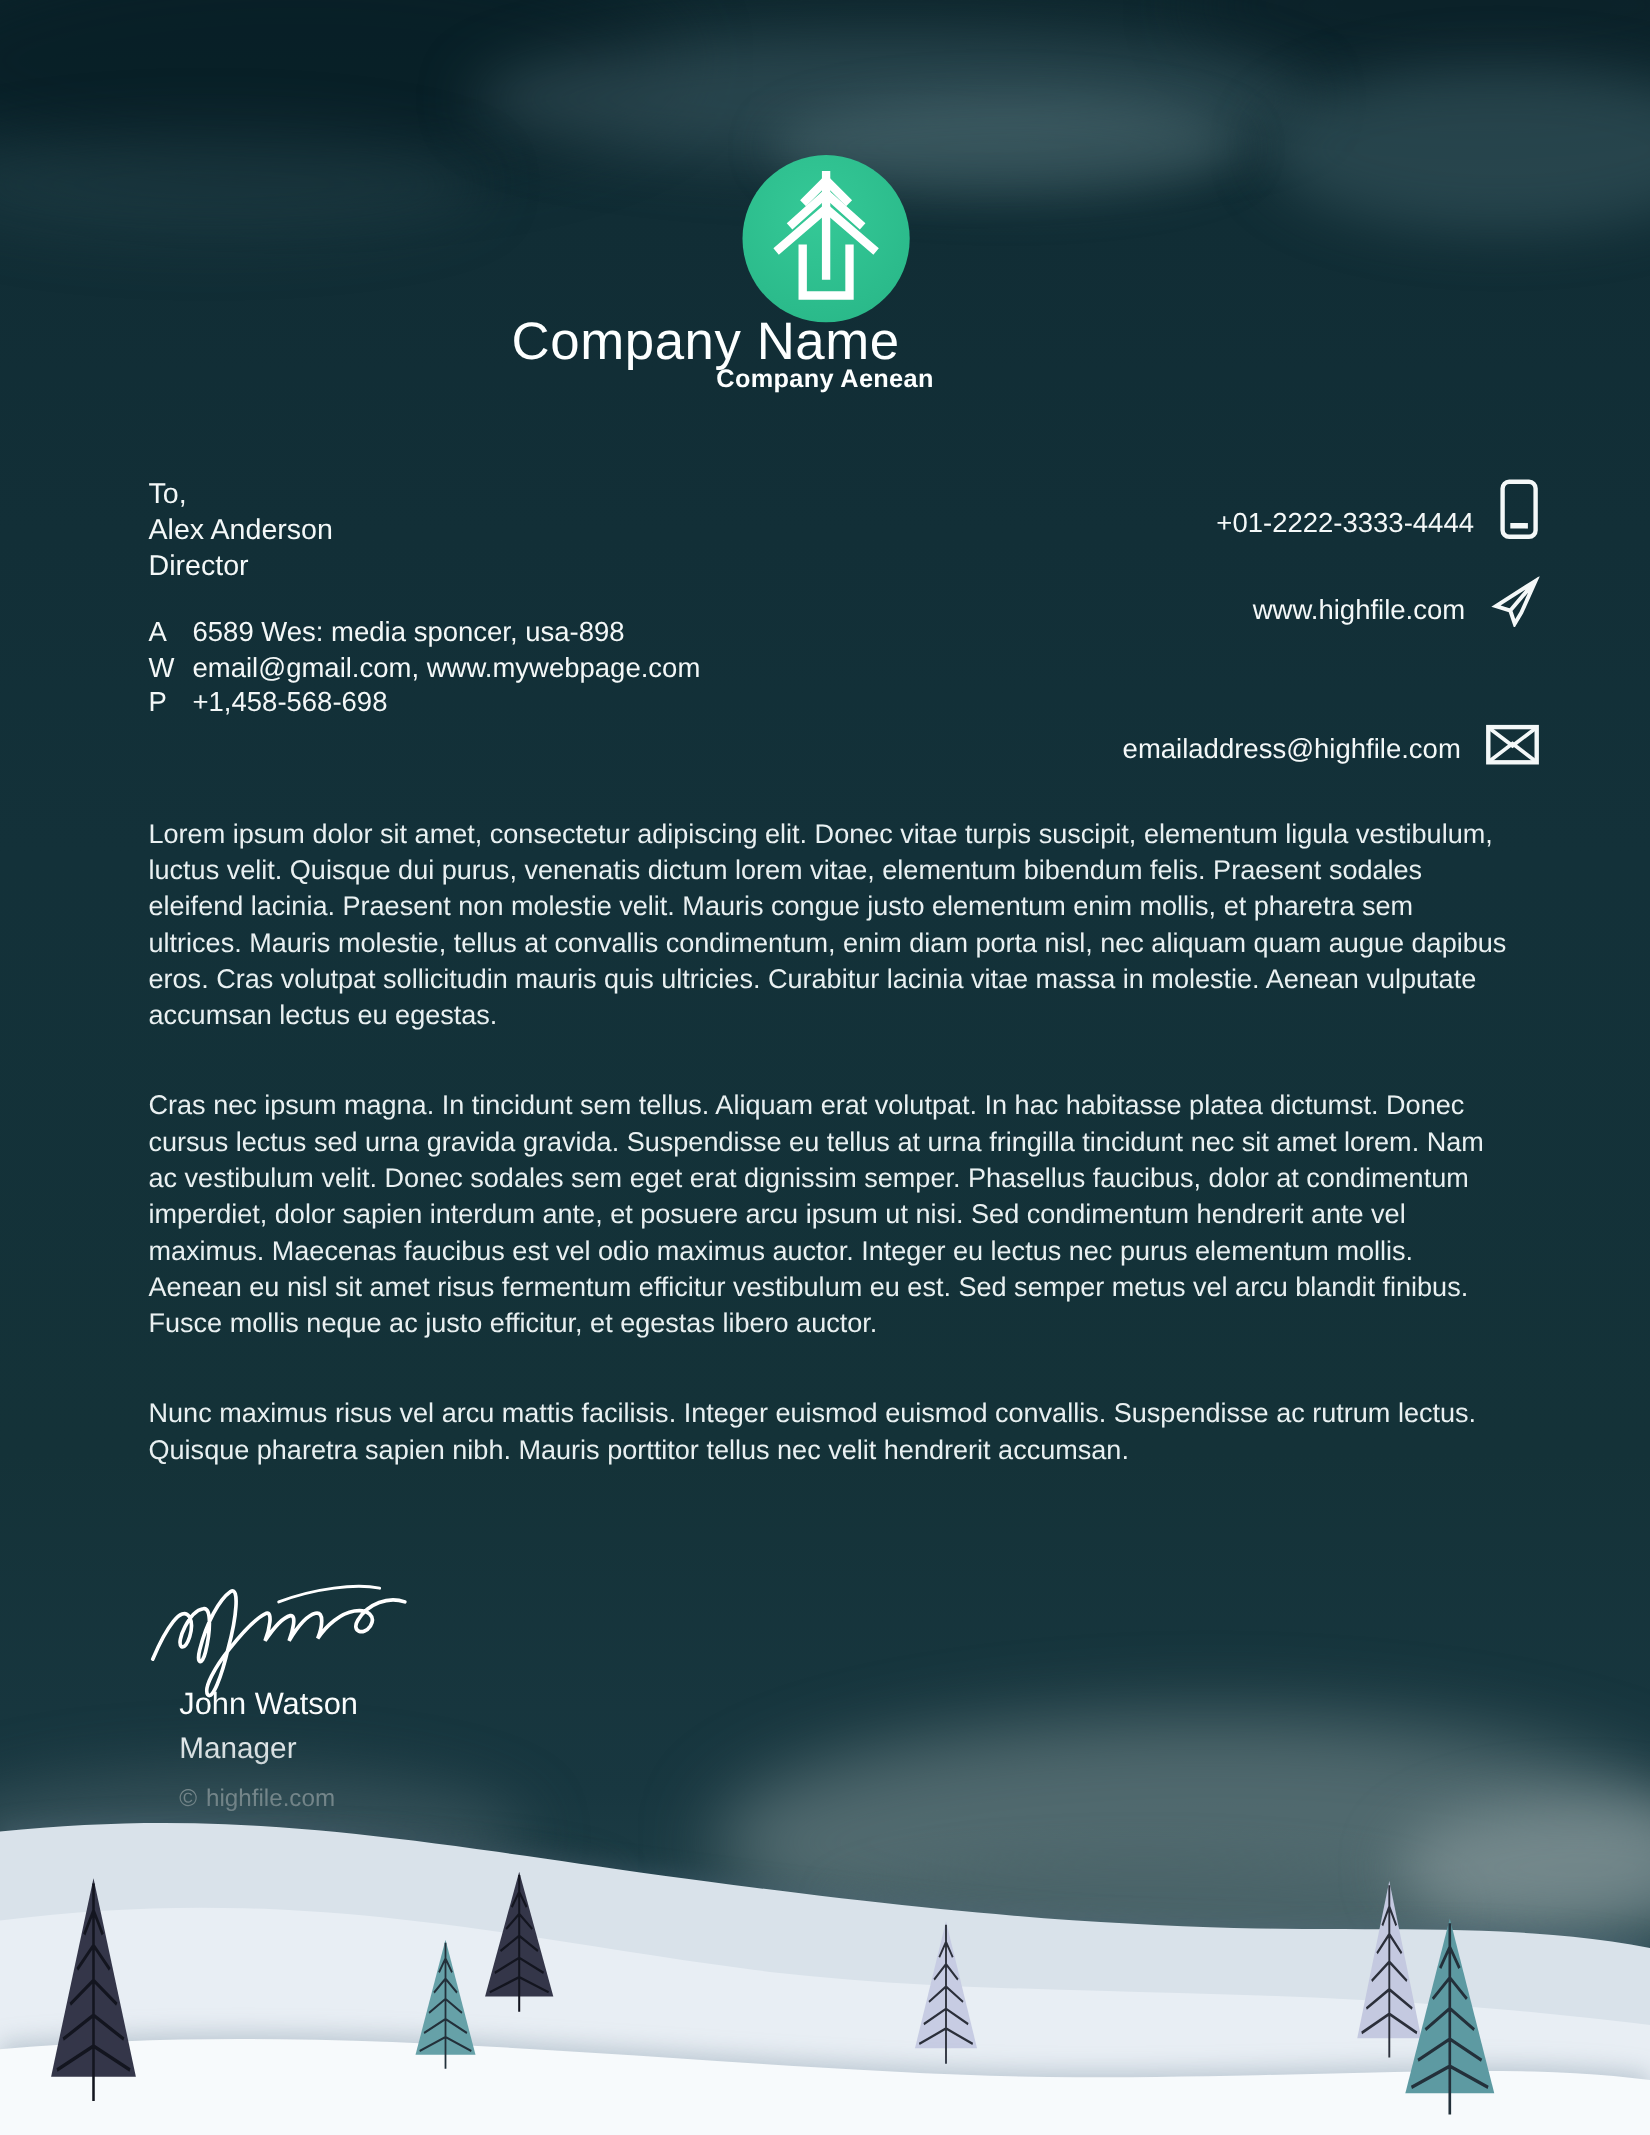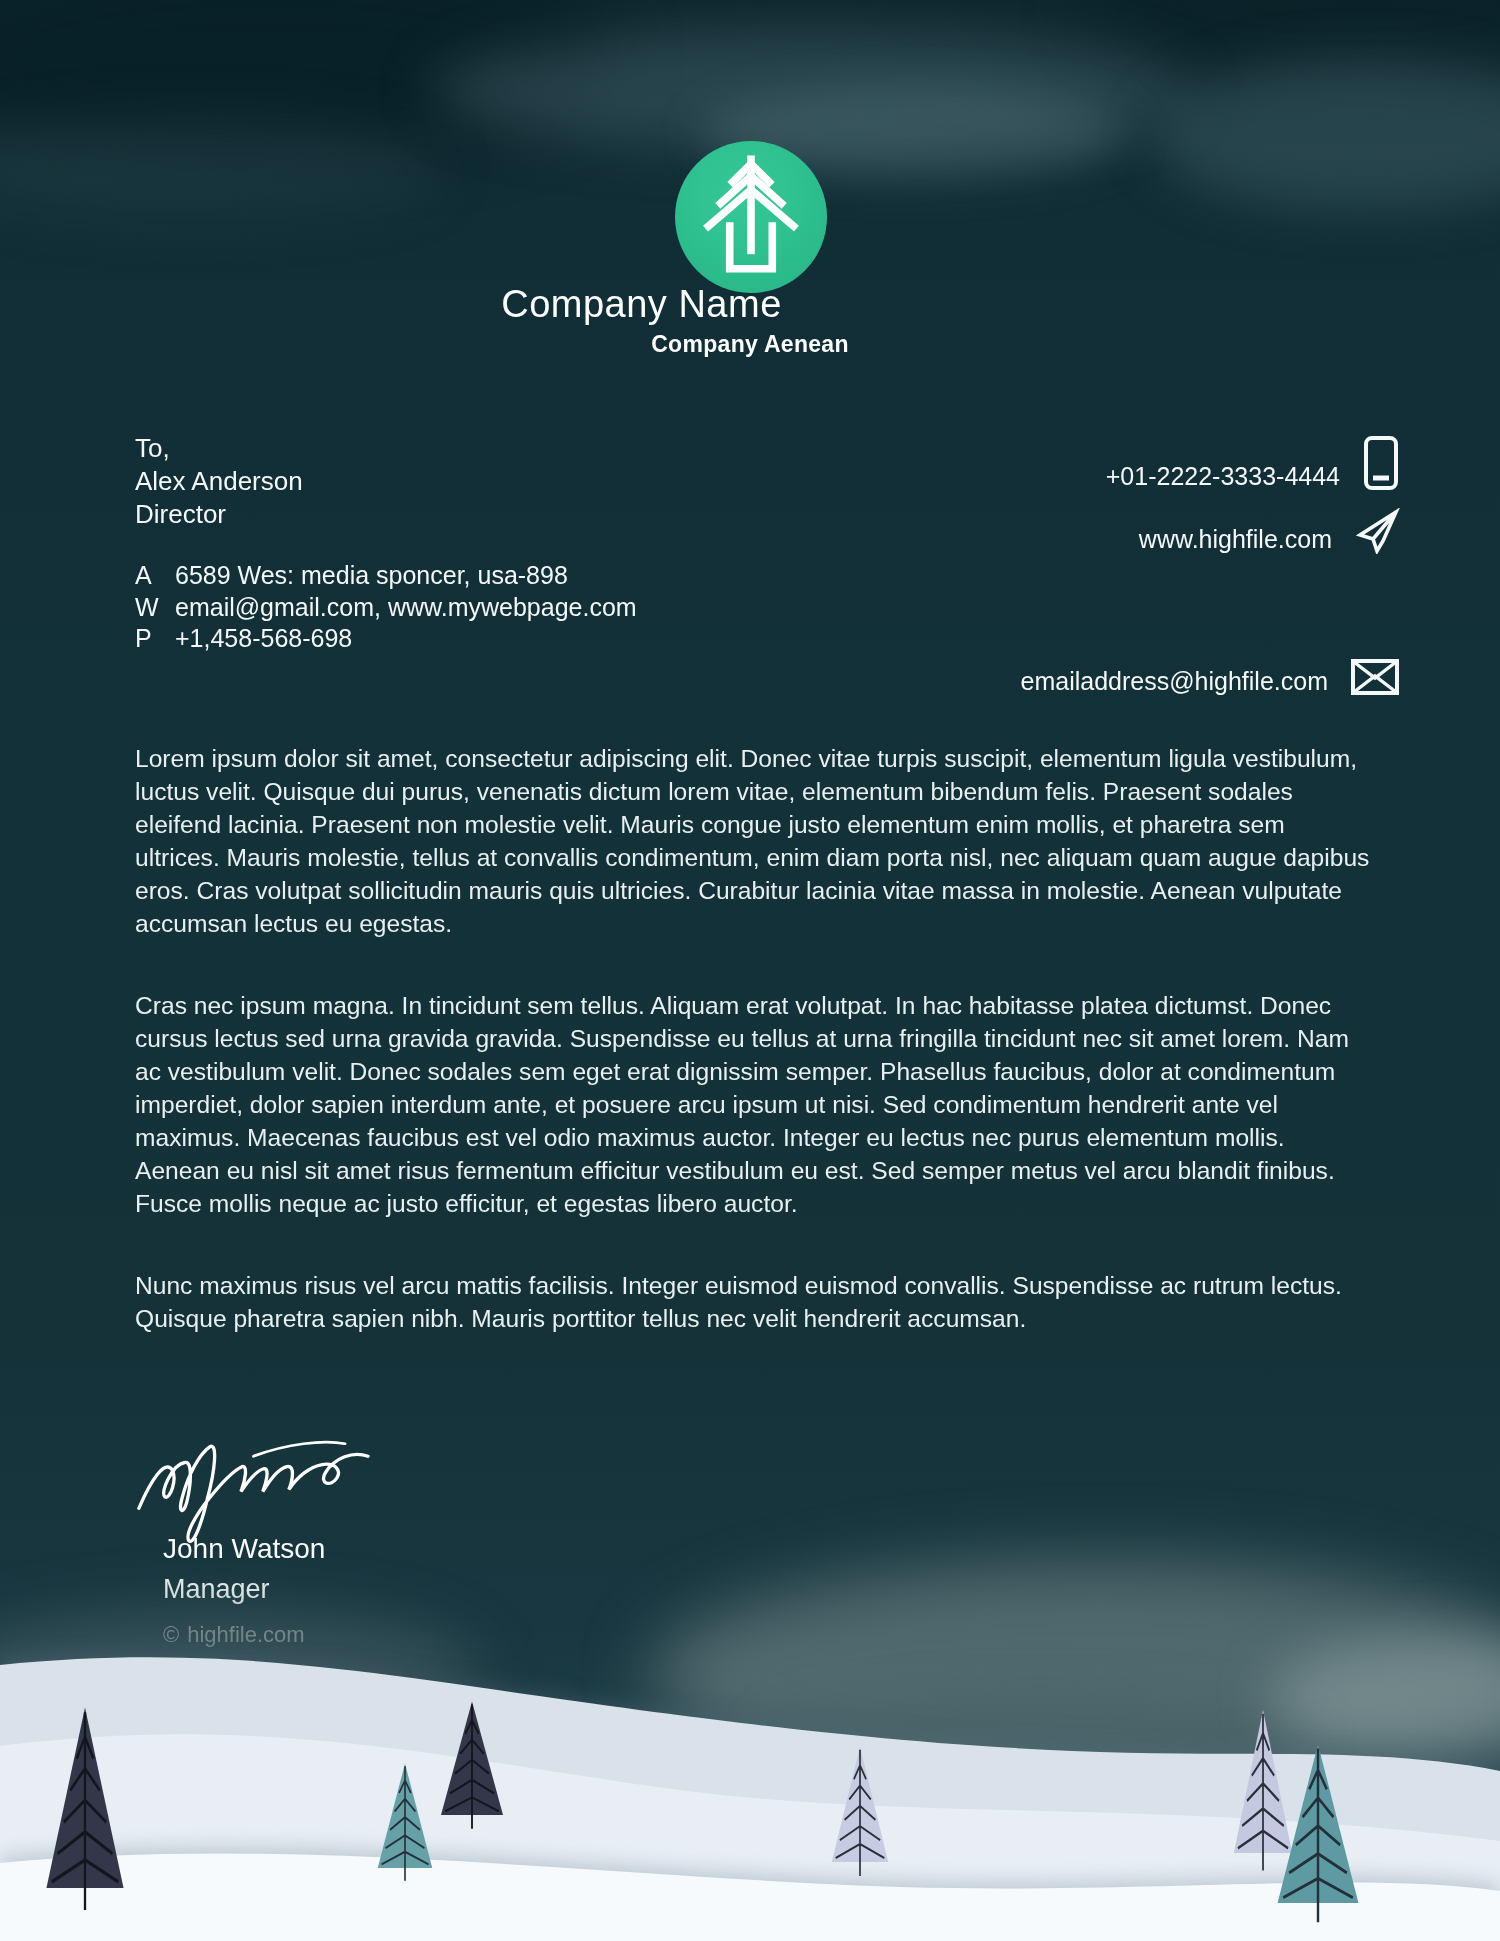--- a/index.html
+++ b/index.html
@@ -6,21 +6,21 @@
   body{width:1500px;height:1941px;overflow:hidden;background:#122f37;
        font-family:"Liberation Sans", sans-serif;}
   #page{position:relative;width:1500px;height:1941px;overflow:hidden;
         background:linear-gradient(180deg,#0d262d 0%,#112d35 10%,#133139 40%,#143238 68%,#183740 84%,#26464d 94%,#3a5a60 100%);}
   .cloud,.mist{position:absolute;border-radius:50%;pointer-events:none;}
   
   .logo-circle{position:absolute;left:675px;top:141px;width:152px;height:152px;border-radius:50%;
                background:radial-gradient(circle at 45% 35%,#35c997,#27b586);}
   .logo-circle svg{position:absolute;left:0;top:0;width:152px;height:152px;}
   .company-name{position:absolute;left:0;top:283px;width:1283px;text-align:center;color:#fdffff;
-                font-size:38px;font-weight:400;letter-spacing:.5px;}
+                font-size:48px;font-weight:400;letter-spacing:.5px;}
   .company-slogan{position:absolute;left:0;top:331px;width:1500px;text-align:center;color:#fdffff;
                   font-size:23px;font-weight:700;letter-spacing:.3px;}
   
   .to-block{position:absolute;left:135px;top:432px;color:#f4f8f8;font-size:26px;line-height:33px;}
   .left-contact{position:absolute;left:135px;top:560px;color:#f4f8f8;font-size:25px;line-height:31.5px;}
   .left-contact .row{display:flex;}
   .left-contact .k{width:40px;}
   .rc-row{position:absolute;display:flex;align-items:flex-end;justify-content:flex-end;right:100px;
           color:#f4f8f8;font-size:25px;}
   .rc-row .txt{margin-right:22px;}
@@ -86,21 +86,21 @@
     </div>
   </div>
 
   <div class="rc-row" style="top:435px;">
     <span class="txt">+01-2222-3333-4444</span>
     <svg width="38" height="56" viewBox="0 0 38 56">
       <rect x="4" y="3" width="30" height="50" rx="6" fill="none" stroke="#f4f8f8" stroke-width="4"></rect>
       <line x1="11" y1="43" x2="27" y2="43" stroke="#f4f8f8" stroke-width="5"></line>
     </svg>
   </div>
-  <div class="rc-row" style="top:508px;margin-left:37px;">
+  <div class="rc-row" style="top:524px;margin-left:37px;">
     <span class="txt">www.highfile.com</span>
     <svg width="46" height="46" viewBox="0 0 46 46">
       <path d="M42 4 L6 27 L19 31 L23 43 L29 33 L42 4 Z M19 31 L42 4" fill="none" stroke="#f4f8f8" stroke-width="3.6" stroke-linejoin="miter"></path>
     </svg>
   </div>
   <div class="rc-row" style="top:658px;">
     <span class="txt">emailaddress@highfile.com</span>
     <svg width="50" height="38" viewBox="0 0 50 38">
       <rect x="3" y="3" width="44" height="32" fill="none" stroke="#f4f8f8" stroke-width="4"></rect>
       <path d="M4 4 L25 20 L46 4 M4 34 L25 18 L46 34" fill="none" stroke="#f4f8f8" stroke-width="3.4"></path>

